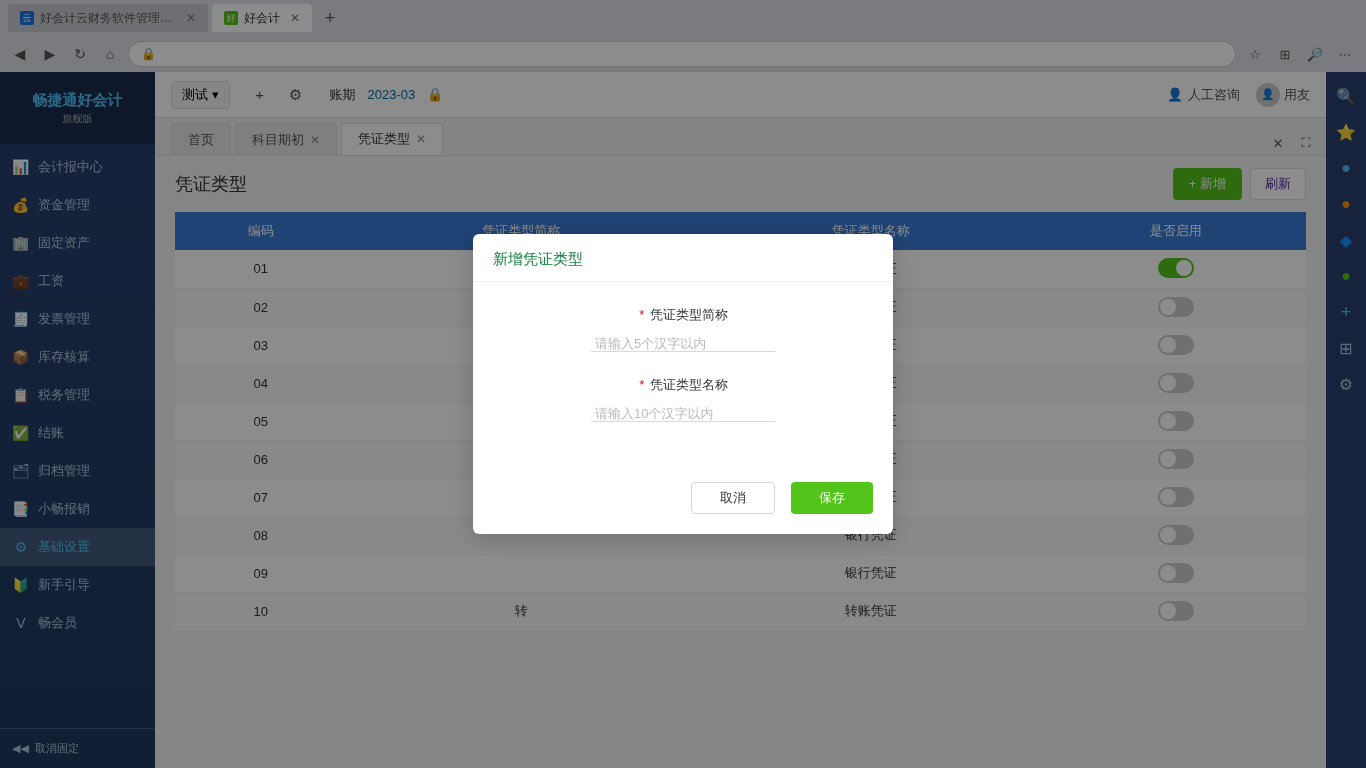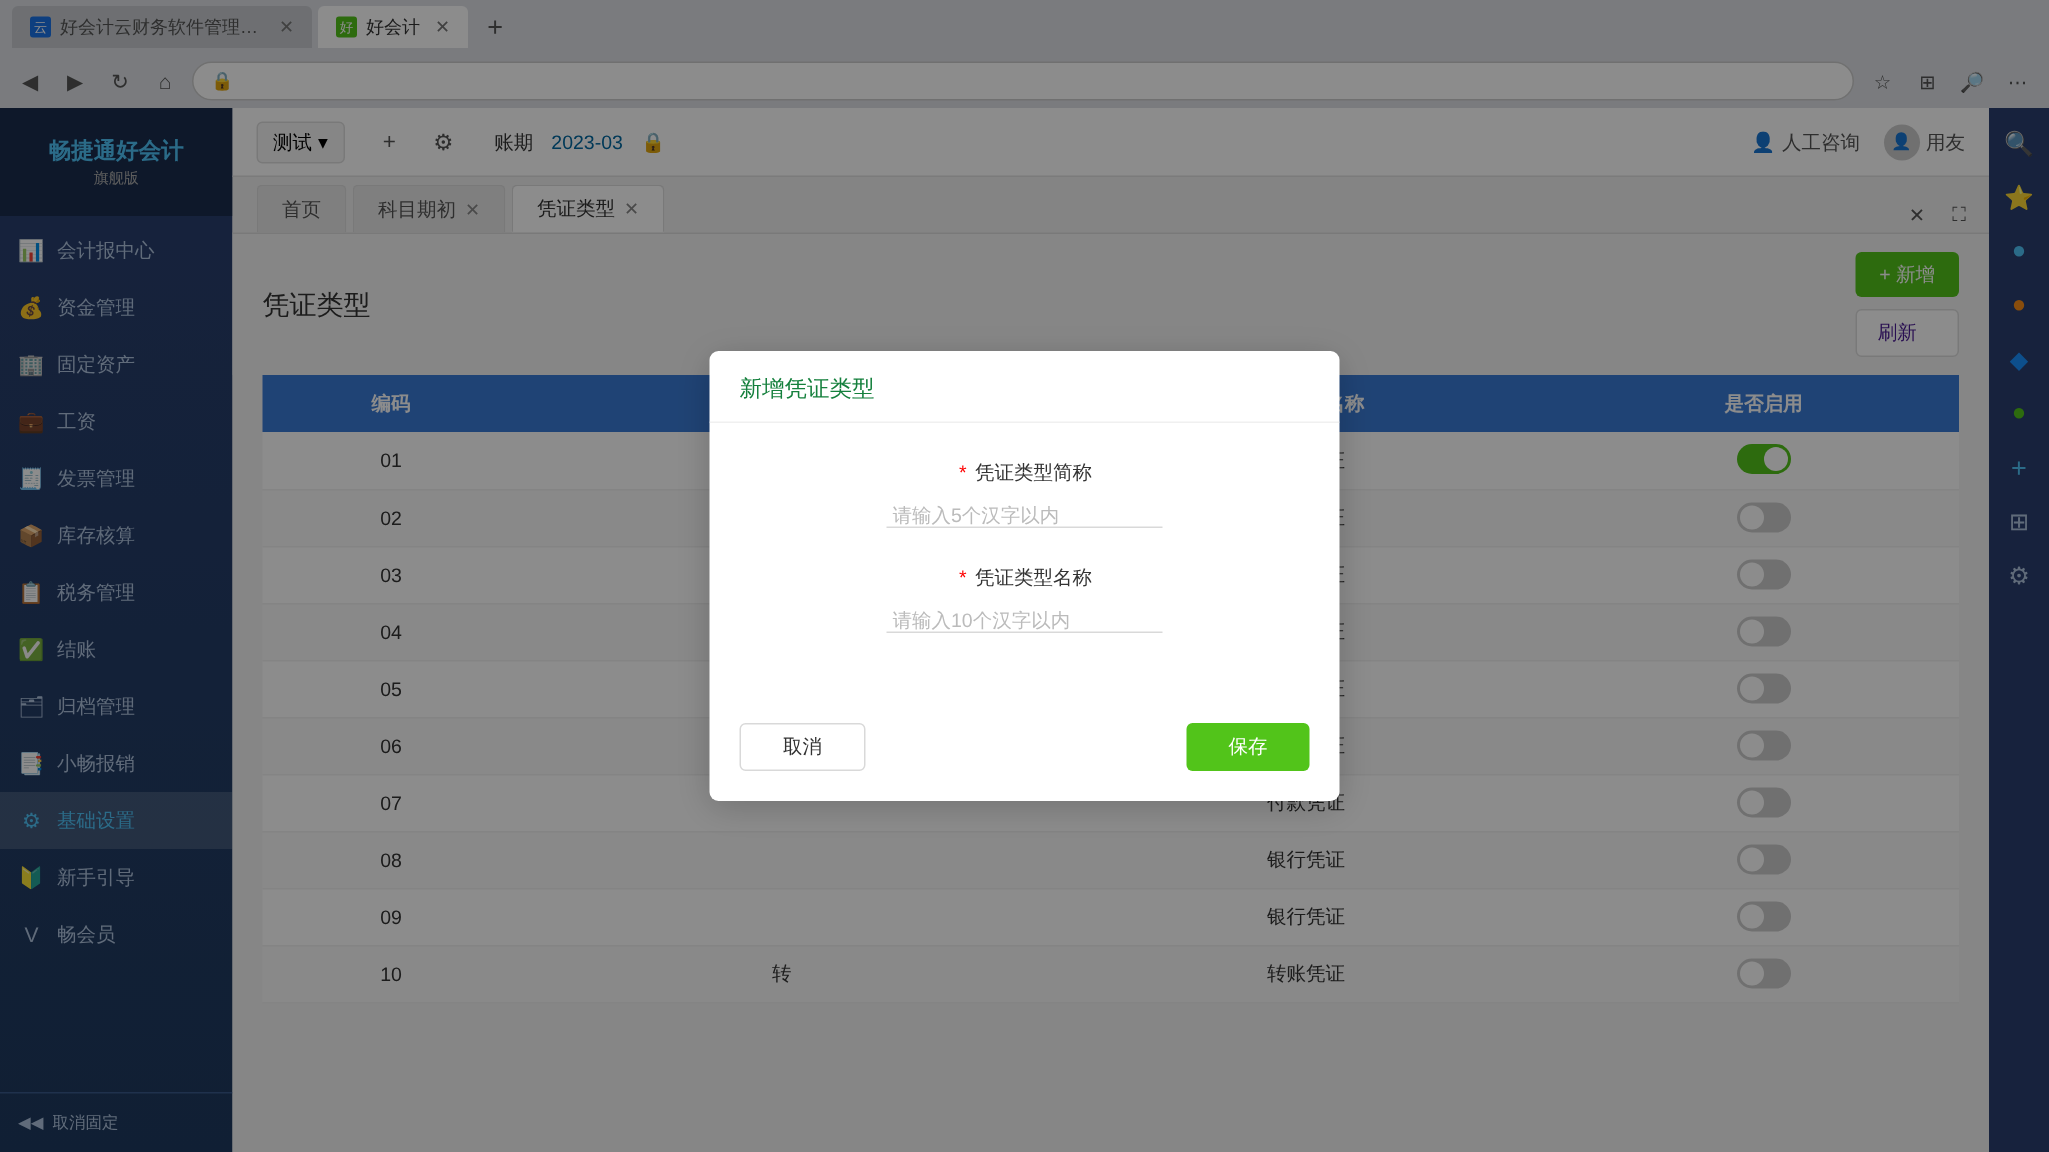--- a/index.html
+++ b/index.html
@@ -57,47 +57,47 @@
     .page-tab { height: 32px; padding: 0 16px; display: flex; align-items: center; gap: 6px; cursor: pointer; border: 1px solid #ddd; border-bottom: none; border-radius: 4px 4px 0 0; background: #e8e8e8; color: #555; font-size: 13px; margin-right: 4px; }
     .page-tab.active { background: #fff; color: #333; border-bottom: 1px solid #fff; }
     .page-tab-close { color: #888; font-size: 12px; }
     .tab-actions { margin-left: auto; display: flex; gap: 4px; padding-right: 8px; align-items: center; }
     .tab-action-btn { width: 24px; height: 24px; display: flex; align-items: center; justify-content: center; color: #555; cursor: pointer; font-size: 13px; }
 
     
     .page-content { flex: 1; background: #f5f5f5; overflow-y: auto; padding: 0; }
     .content-header { display: flex; align-items: center; justify-content: space-between; padding: 12px 20px; background: #f5f5f5; }
     .page-title { font-size: 18px; color: #333; font-weight: 500; }
-    .content-actions { display: flex; gap: 8px; flex-direction: column; }
+    .content-actions { display: flex; gap: 8px; }
     .btn-primary { background: #52c41a; color: #fff; border: none; border-radius: 4px; padding: 6px 16px; cursor: pointer; font-size: 13px; display: flex; align-items: center; gap: 4px; }
     .btn-default { background: #fff; color: #4c1d95; border: 1px solid #ddd; border-radius: 4px; padding: 6px 14px; cursor: pointer; font-size: 13px; display: flex; align-items: center; gap: 4px; }
 
     
     .data-table { width: 100%; border-collapse: collapse; }
     .data-table thead tr { background: #3a7bd5; color: #fff; height: 38px; }
-    .data-table thead th { text-align: center; padding: 0 12px; font-weight: bold; font-size: 13px; }
+    .data-table thead th { text-align: center; padding: 0 12px; font-weight: normal; font-size: 13px; }
     .data-table tbody tr { background: #fff; height: 38px; border-bottom: 1px solid #f0f0f0; }
     .data-table tbody tr:nth-child(even) { background: #fafafa; }
     .data-table tbody td { text-align: center; padding: 0 12px; color: #333; font-size: 13px; }
     .toggle { width: 36px; height: 20px; border-radius: 10px; display: inline-flex; align-items: center; cursor: pointer; position: relative; }
     .toggle.on { background: #52c41a; justify-content: flex-end; padding-right: 2px; }
     .toggle.off { background: #ccc; justify-content: flex-start; padding-left: 2px; }
     .toggle-knob { width: 16px; height: 16px; background: #fff; border-radius: 50%; }
 
     
     .dialog-overlay { position: fixed; top: 0; left: 0; width: 100%; height: 100%; background: rgba(0,0,0,0.45); display: flex; align-items: center; justify-content: center; z-index: 1000; }
     .dialog { background: #fff; border-radius: 6px; width: 420px; box-shadow: 0 4px 24px rgba(0,0,0,0.2); overflow: hidden; }
     .dialog-header { padding: 16px 20px 12px; font-size: 15px; font-weight: 500; color: #15803d; border-bottom: 1px solid #f0f0f0; }
     .dialog-body { padding: 24px 32px; }
     .form-row { display: flex; align-items: center; margin-bottom: 24px; gap: 12px; flex-direction: column; }
     .form-label { width: 90px; text-align: right; color: #333; font-size: 13px; flex-shrink: 0; }
     .form-label .required { color: red; margin-right: 2px; }
     .form-input { flex: 1; height: 32px; border: none; border-bottom: 1px solid #d9d9d9; outline: none; font-size: 13px; color: #333; padding: 0 4px; background: transparent; }
     .form-input::placeholder { color: #bbb; }
-    .dialog-footer { padding: 12px 20px 20px; display: flex; justify-content: space-between; gap: 16px; }
+    .dialog-footer { padding: 12px 20px 20px; display: flex; justify-content: flex-end; gap: 16px; }
     .btn-cancel { background: #fff; color: #333; border: 1px solid #d9d9d9; border-radius: 4px; padding: 6px 28px; cursor: pointer; font-size: 13px; }
     .btn-save { background: #52c41a; color: #fff; border: none; border-radius: 4px; padding: 6px 28px; cursor: pointer; font-size: 13px; }
 
     
     .right-sidebar { width: 40px; background: #2a3f6f; display: flex; flex-direction: column; align-items: center; padding: 8px 0; gap: 4px; flex-shrink: 0; }
     .right-icon { width: 32px; height: 32px; display: flex; align-items: center; justify-content: center; color: #b0c4de; cursor: pointer; border-radius: 4px; font-size: 16px; }
 
     .table-container { padding: 0 20px; }
   </style>
 </head>

